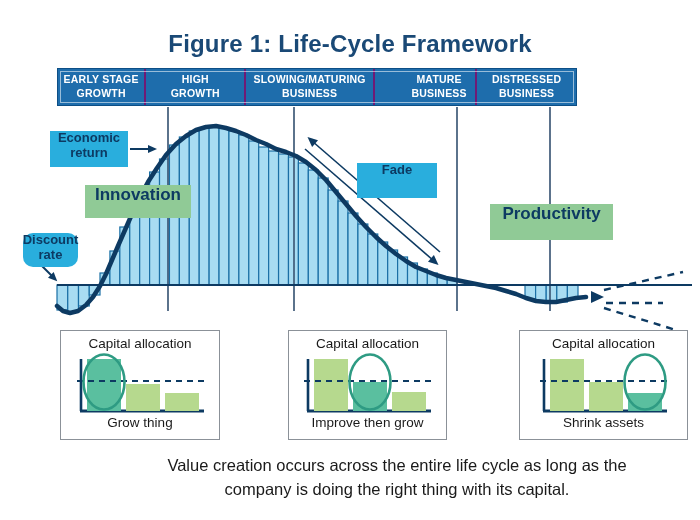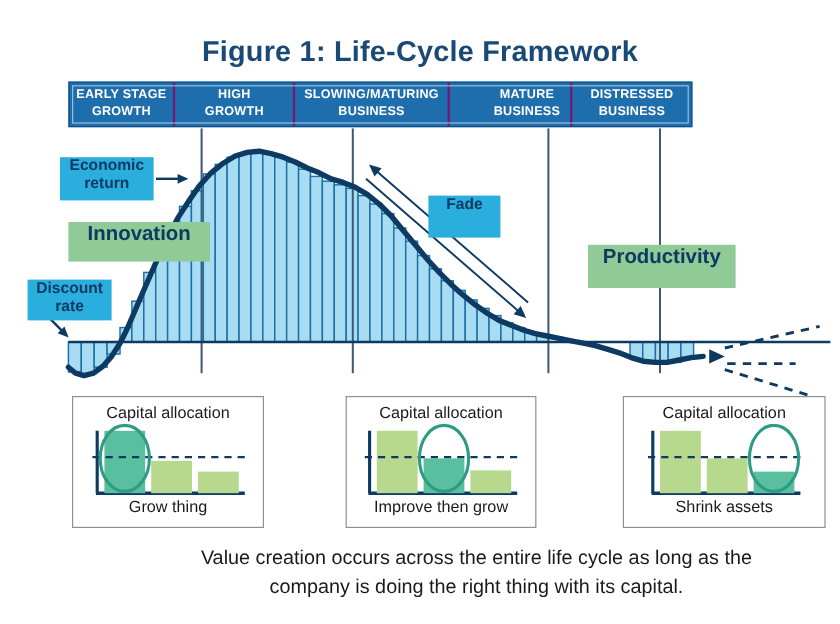--- a/index.html
+++ b/index.html
@@ -14,23 +14,23 @@
   .stage-cell{display:flex;flex-direction:column;justify-content:center;align-items:center;
          color:#fff;font-weight:bold;font-size:10.5px;line-height:1.3;text-align:center;
          letter-spacing:.02em;box-sizing:border-box;}
   .stage-cell + .stage-cell{border-left:2px solid #701a75;}
   #main-svg{position:absolute;left:0;top:0;}
   .lbl{position:absolute;display:flex;flex-direction:column;justify-content:flex-start;align-items:center;
        font-weight:bold;color:var(--navy);box-sizing:border-box;text-align:center;}
   .cyan{background:var(--cyan);font-size:13px;line-height:1.15;}
   .green{background:var(--green);font-size:17px;}
   .eco{left:50px;top:131px;width:78px;height:36px;}
-  .disc{left:23px;top:233px;width:70px;height:34px;}
-  .fadeb{left:357px;top:163px;width:60px;height:35px;}
-  .innov{left:57px;top:185px;width:118px;height:33px;}
+  .disc{left:23px;top:233px;width:55px;height:34px;border-radius:10px;}
+  .fadeb{left:357px;top:163px;width:80px;height:35px;}
+  .innov{left:85px;top:185px;width:106px;height:33px;}
   .prod{left:490px;top:204px;width:123px;height:36px;}
   .panel{position:absolute;top:330px;height:110px;background:#fff;
          border:1.5px solid var(--panel-border);box-sizing:border-box;text-align:center;}
   .p1{left:60px;width:160px;} .p2{left:288px;width:159px;} .p3{left:519px;width:169px;}
   .ptitle{font-size:13.5px;color:var(--text-dark);margin-top:5px;}
   .psvg{display:block;margin:2px auto 0;}
   .pcap{font-size:13.5px;color:var(--text-dark);margin-top:0px;}
   .caption{position:absolute;top:453px;left:0;width:100%;text-align:center;
            font-size:16.5px;line-height:24px;color:var(--text-dark);padding-left:47px;}
 </style>

